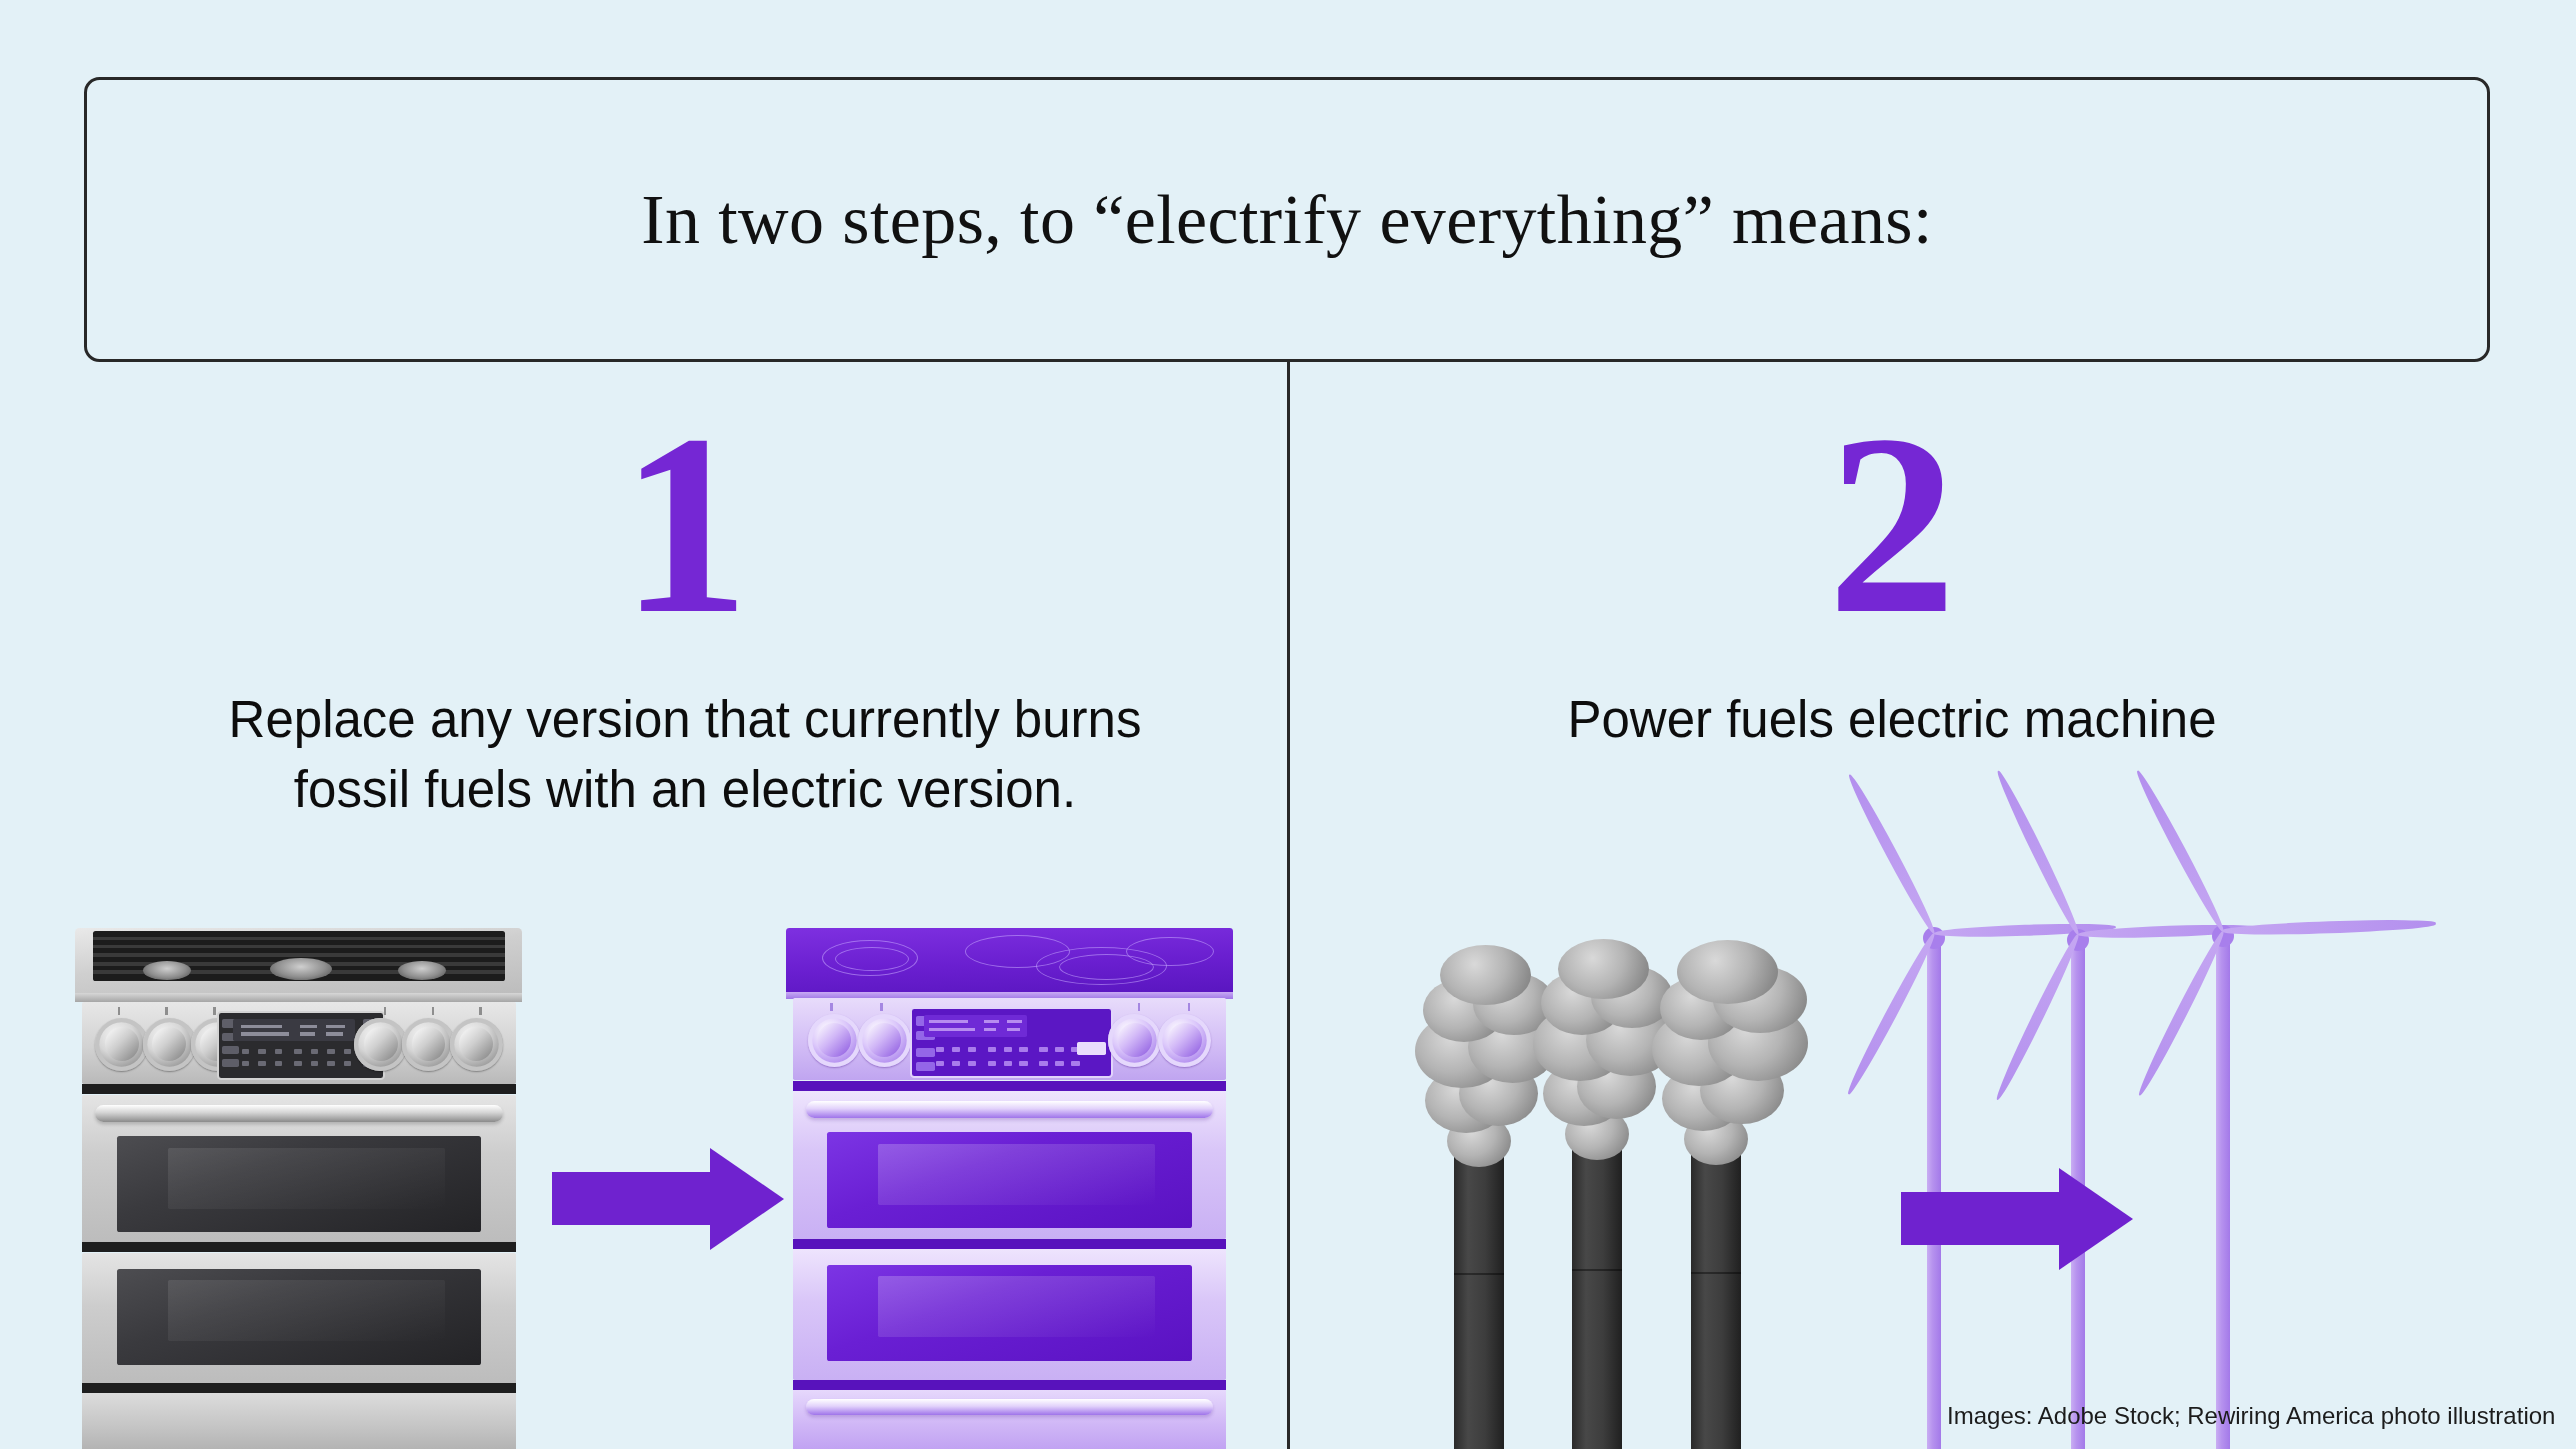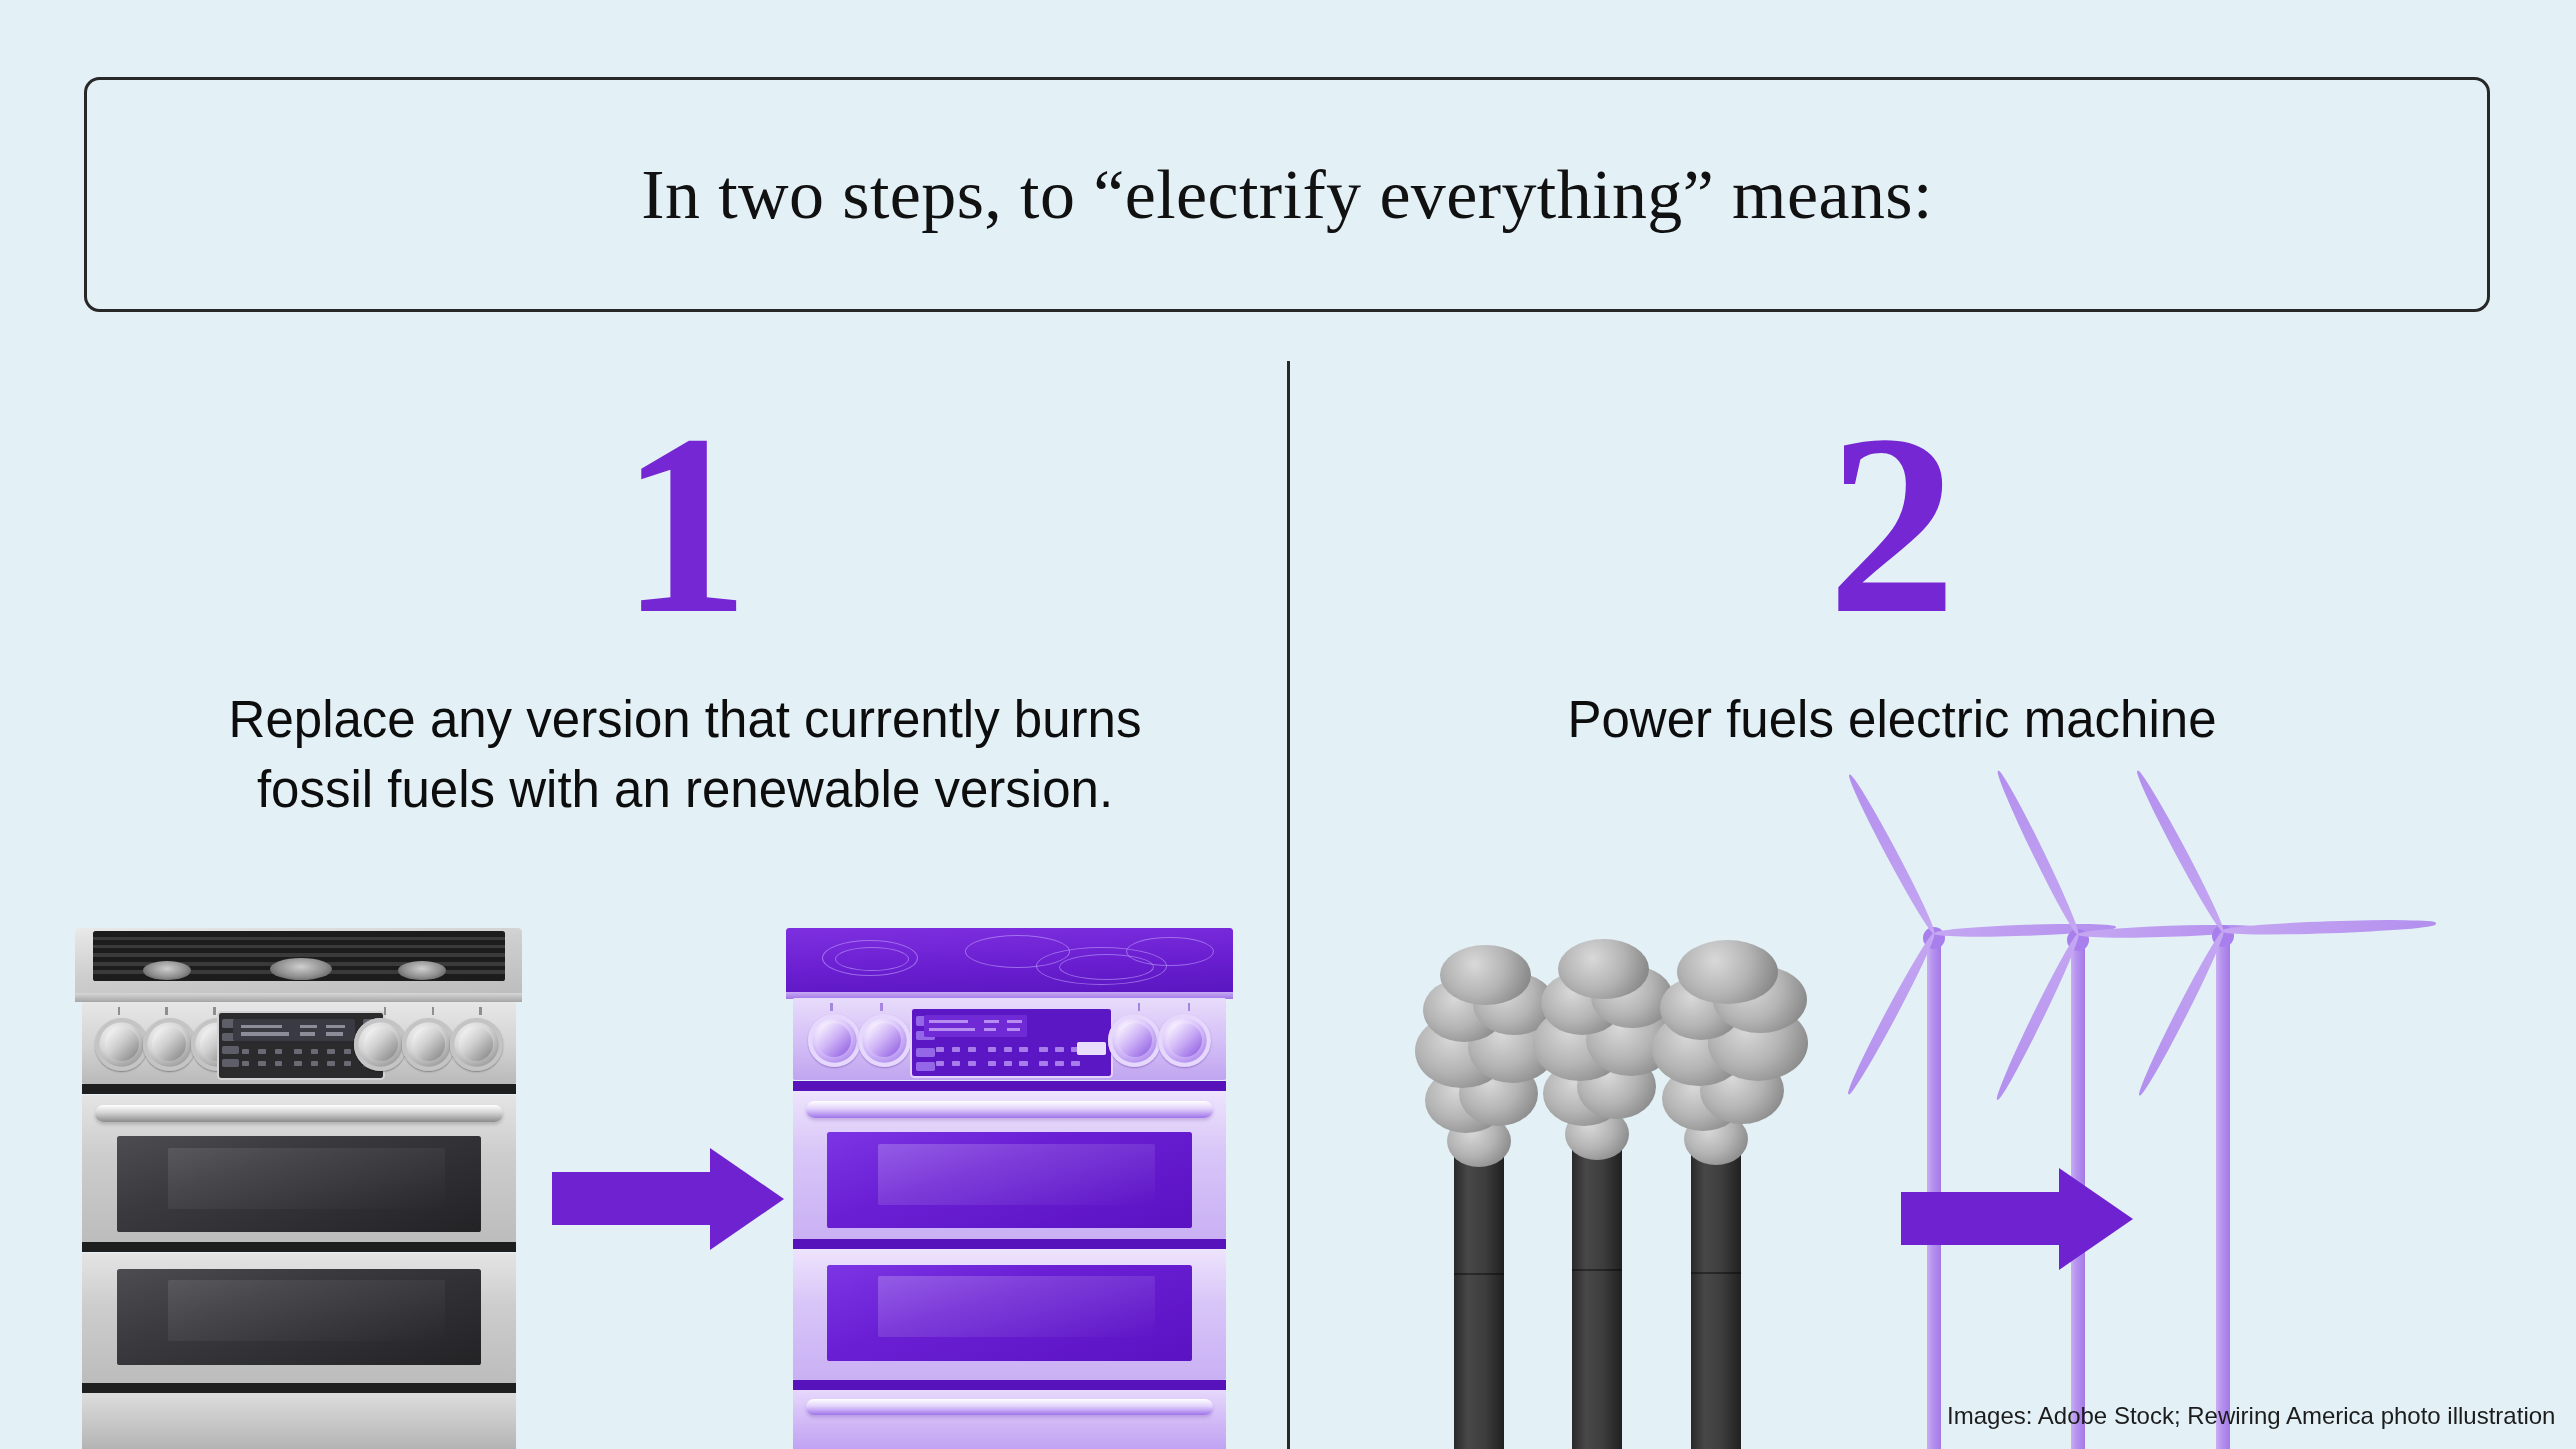--- a/index.html
+++ b/index.html
@@ -14,21 +14,21 @@
     overflow: hidden;
     font-family: "Liberation Sans", sans-serif;
   }
 
   
   .title-box {
     position: absolute;
     left: 84px;
     top: 77px;
     width: 2406px;
-    height: 235px;
+    height: 285px;
     border: 3.4px solid #282828;
     border-radius: 15.5px;
     box-sizing: border-box;
     display: flex;
     align-items: center;
     justify-content: center;
   }
   .title-text {
     font-family: "Liberation Serif", "DejaVu Serif", serif;
     font-size: 70px;
@@ -451,21 +451,21 @@
 </div>
 
 <div class="divider"></div>
 
 <div class="panel panel-left">
 
   <div class="step-number">1</div>
 
   <div class="step-caption">
     <div>Replace any version that currently burns</div>
-    <div>fossil fuels with an renewable version.</div>
+    <div>fossil fuels with an electric version.</div>
   </div>
 
   <div class="stage">
 
     <div class="range" style="left:-8.6px; top:0; width:447px; height:524px;">
       <div class="rng-cooktop"></div>
       <div class="rng-grates">
         <div class="rng-grate-bar" style="top:5.2px;"></div>
         <div class="rng-grate-bar" style="top:13.7px;"></div>
         <div class="rng-grate-bar" style="top:22px;"></div>

